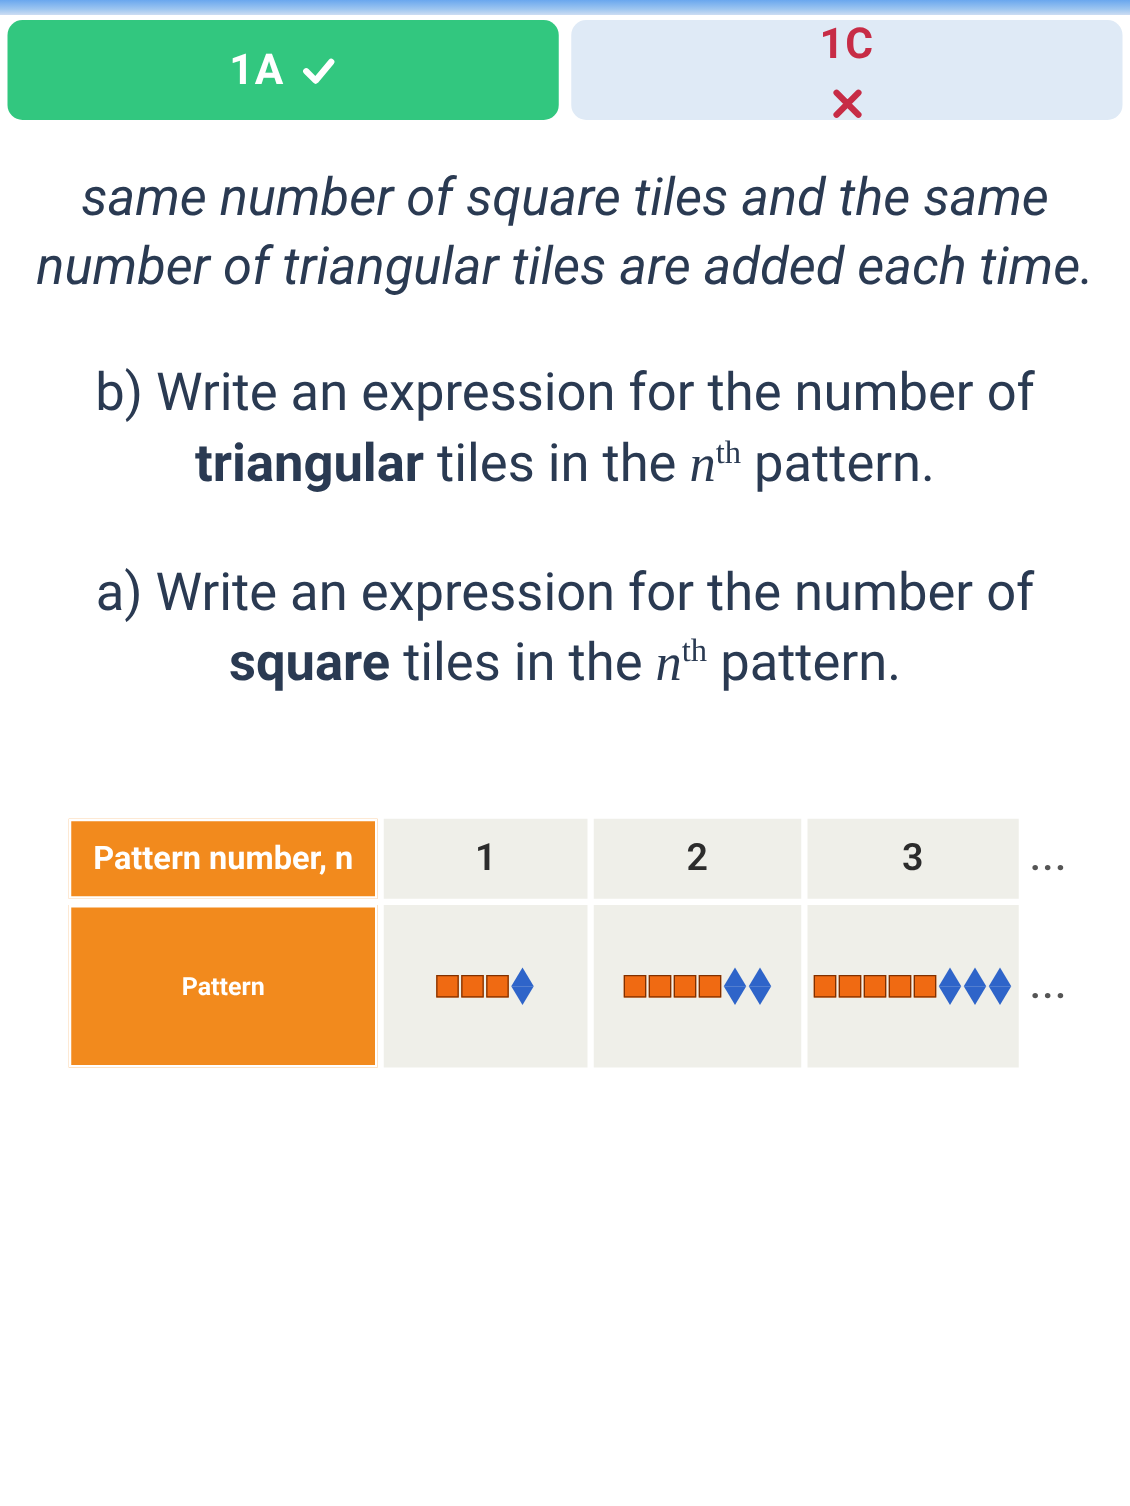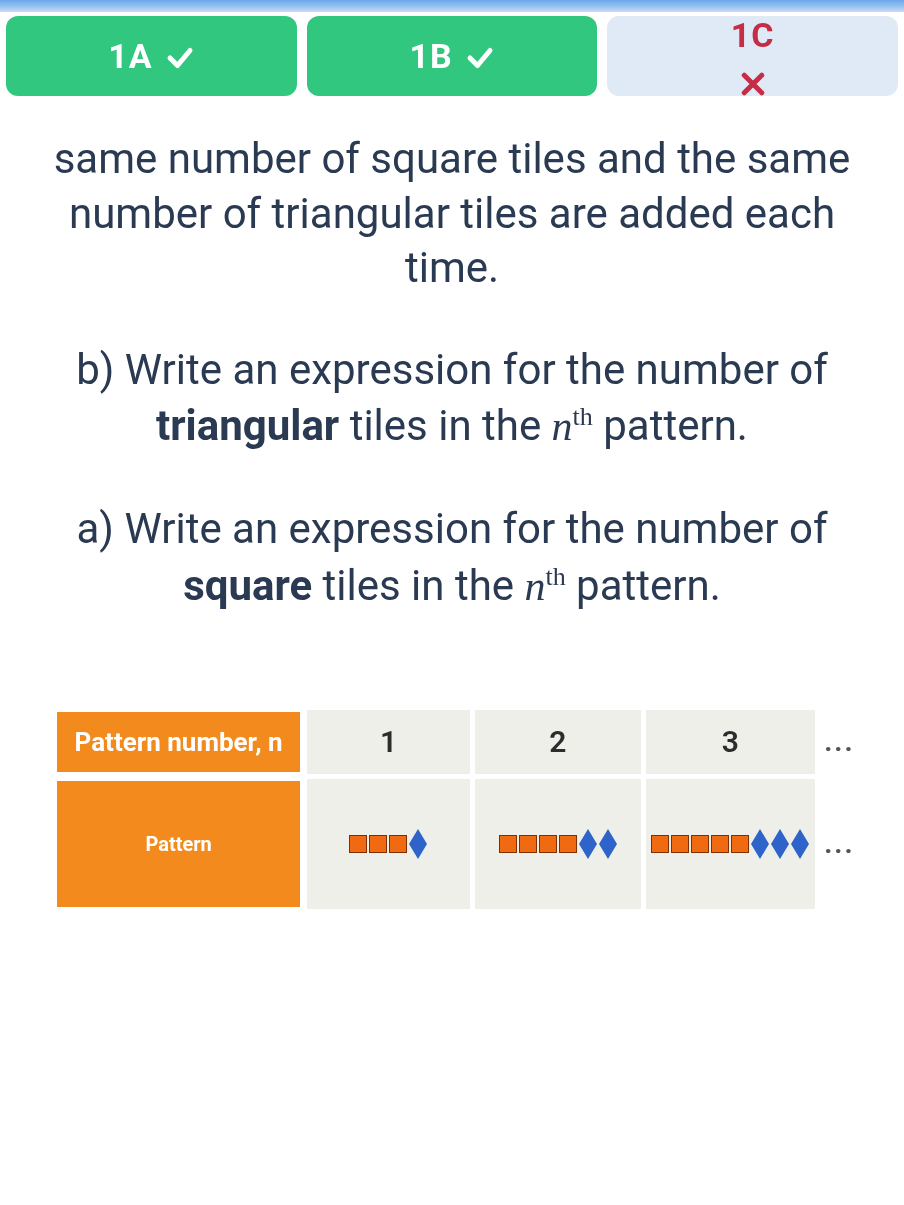--- a/index.html
+++ b/index.html
@@ -56,20 +56,21 @@
   }
   .question-area {
     padding: 36px 18px 0 18px;
     text-align: center;
     color: #2a3a52;
   }
   .intro {
     font-size: 42px;
     line-height: 1.3;
     color: #2a3a52;
+    font-style: italic;
   }
   .part {
     margin-top: 46px;
     font-size: 42px;
     line-height: 1.35;
     color: #2a3a52;
   }
   .part b { font-weight: 700; }
   .math-n { font-family: Georgia, "Times New Roman", serif; font-style: italic; }
   .sup { font-family: Georgia, "Times New Roman", serif; font-size: 0.62em; vertical-align: super; font-style: normal; }
@@ -150,28 +151,20 @@
   }
 </style>
 </head>
 <body>
 
 <div class="topbar"></div>
 
 <div class="tabbar">
   <div class="tab tab-correct">
     <span>1A</span>
-    <span class="check-icon">
-      <svg viewBox="0 0 24 24" width="30" height="30">
-          <path d="M4 12 L10 18 L20 6" stroke="#ffffff" stroke-width="4" fill="none" stroke-linecap="round" stroke-linejoin="round"></path>
-        </svg>
-    </span>
-  </div>
-  <div class="tab tab-correct">
-    <span>1B</span>
     <span class="check-icon">
       <svg viewBox="0 0 24 24" width="30" height="30">
           <path d="M4 12 L10 18 L20 6" stroke="#ffffff" stroke-width="4" fill="none" stroke-linecap="round" stroke-linejoin="round"></path>
         </svg>
     </span>
   </div>
   <div class="tab tab-wrong">
     <span>1C</span>
     <span class="x-icon">
       <svg viewBox="0 0 24 24" width="30" height="30">

